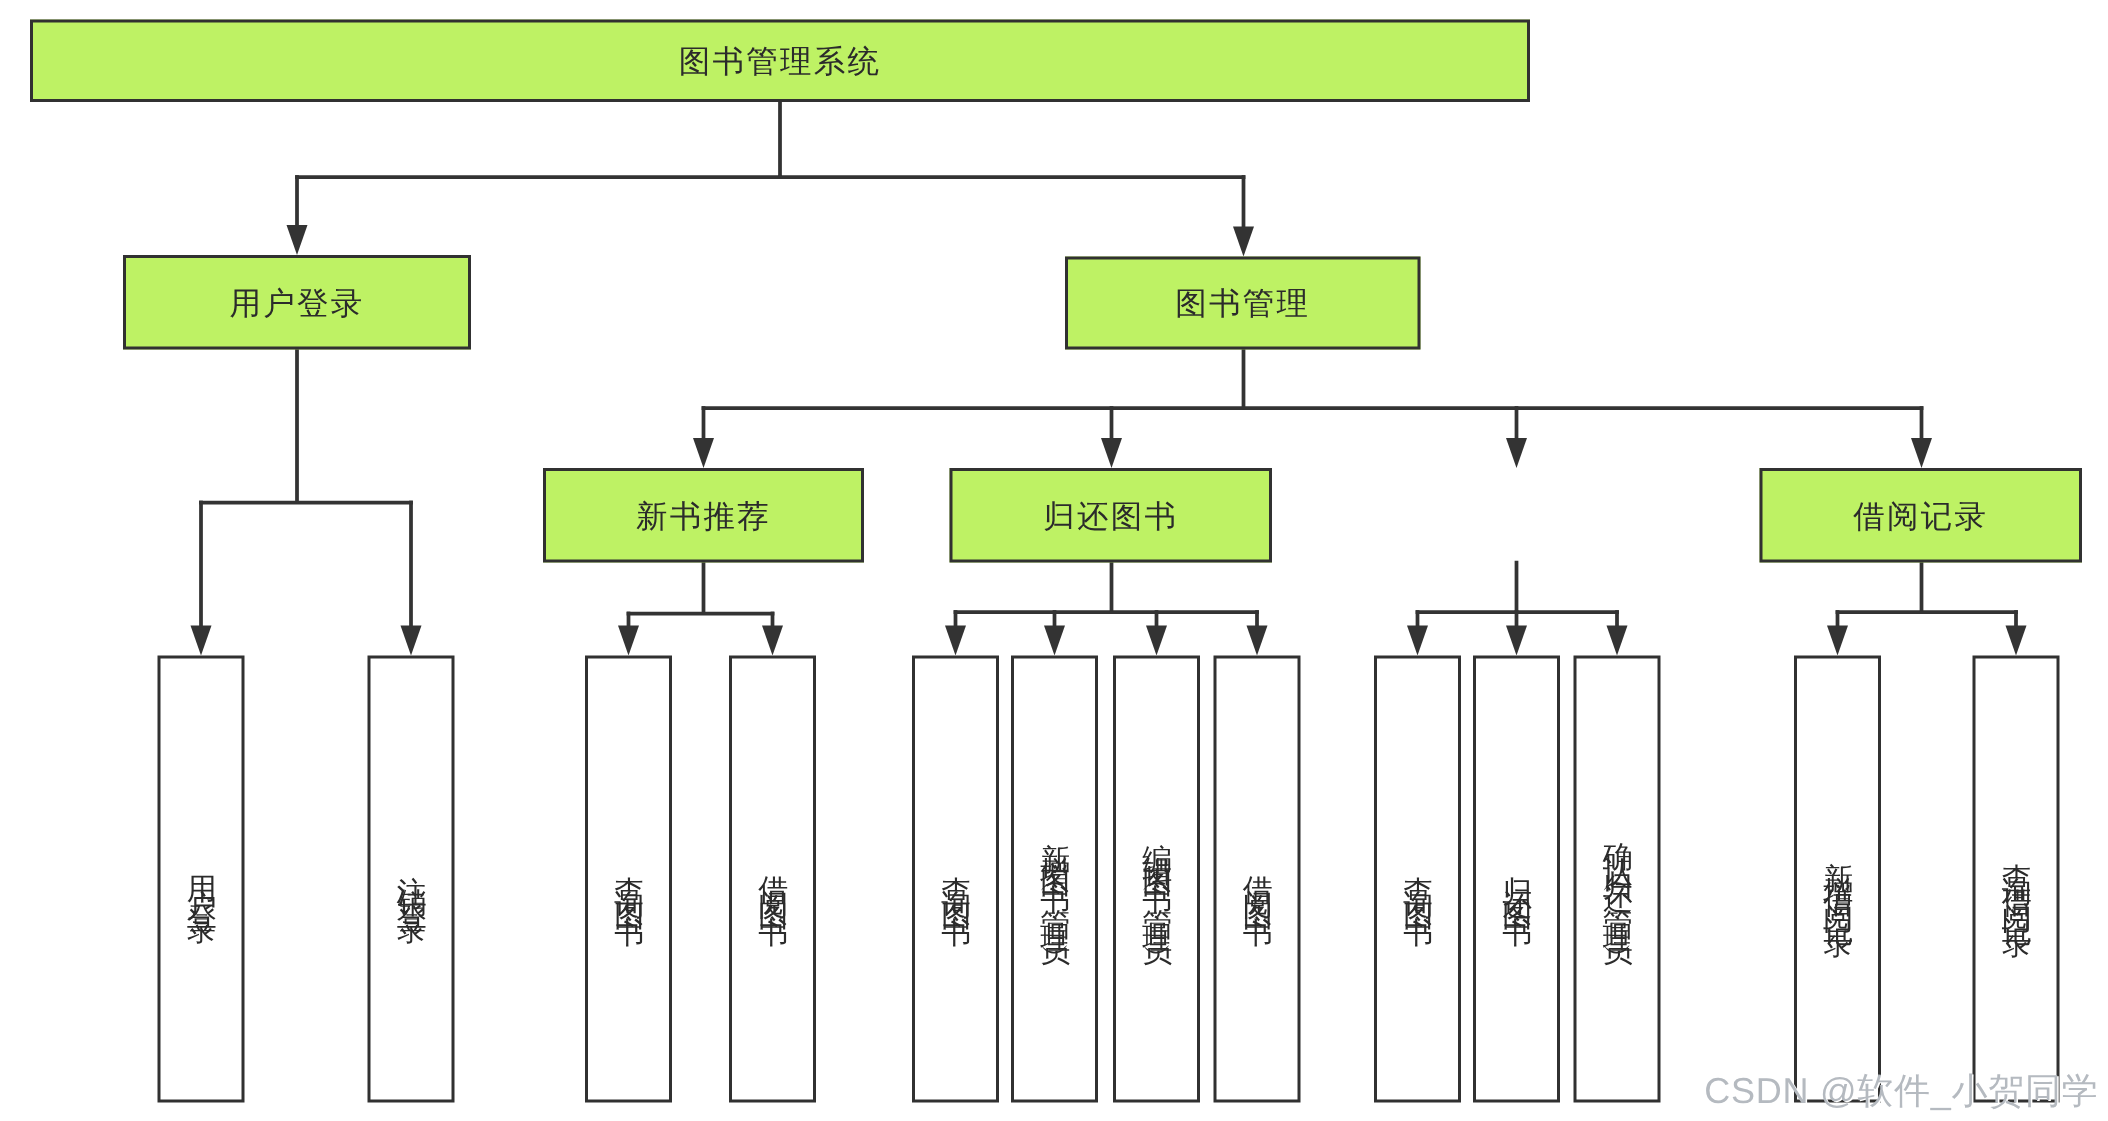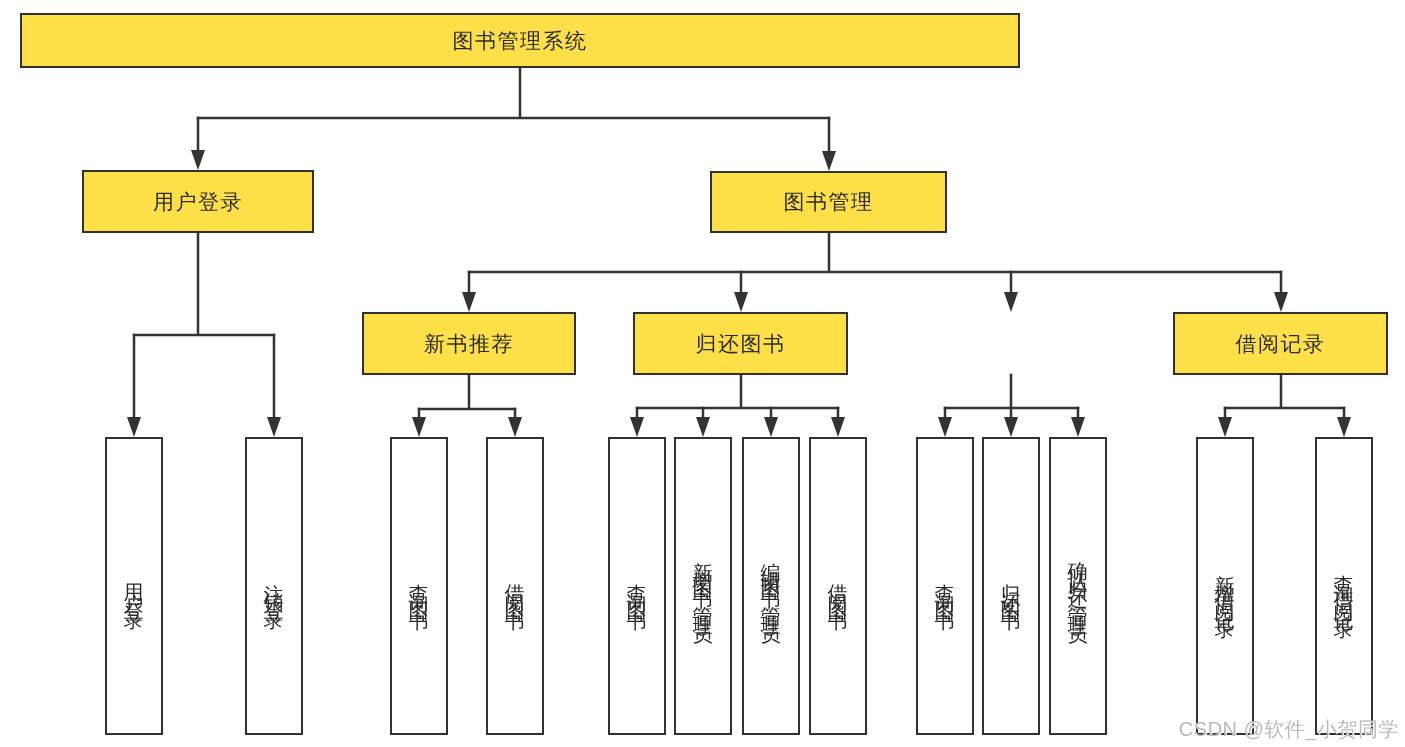--- a/index.html
+++ b/index.html
@@ -17,21 +17,21 @@
   }
   #wires {
     position: absolute;
     left: 0;
     top: 0;
     z-index: 0;
   }
   .hbox {
     position: absolute;
     box-sizing: border-box;
-    background: #fde047;
+    background: #bef264;
     border: 2.5px solid #313131;
     display: flex;
     align-items: center;
     justify-content: center;
     z-index: 1;
   }
   .hbox .lbl {
     font-size: 21px;
     color: #2b2b2b;
     letter-spacing: 1.5px;
@@ -56,21 +56,21 @@
     font-size: 20px;
     line-height: 1;
     letter-spacing: 9px;
     color: #2b2b2b;
     white-space: nowrap;
   }
   .watermark {
     position: absolute;
     right: 6px;
     bottom: 4px;
-    font-size: 20px;
+    font-size: 24px;
     color: #b5bac0;
     text-shadow: 1px 1px 0 #ffffff;
     letter-spacing: 0.5px;
     z-index: 2;
   }
 </style>
 </head>
 <body>
 
 <div class="canvas">

